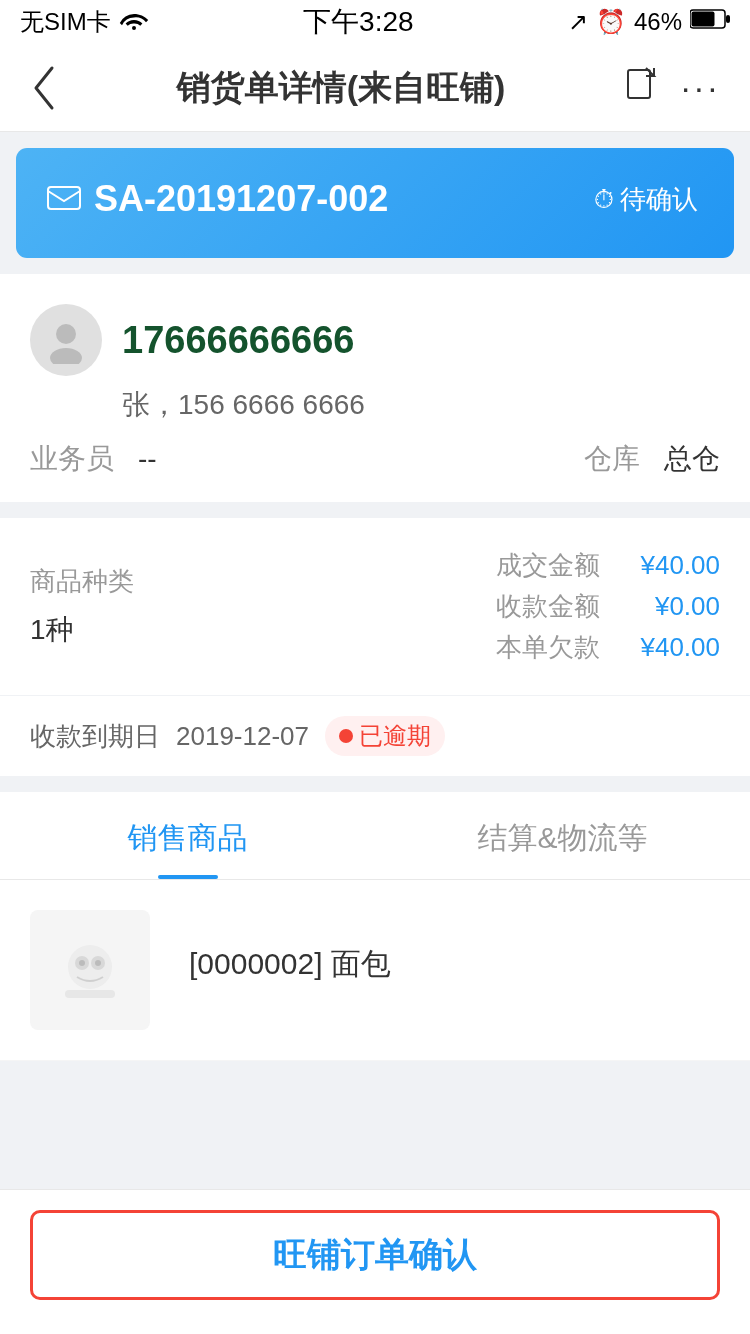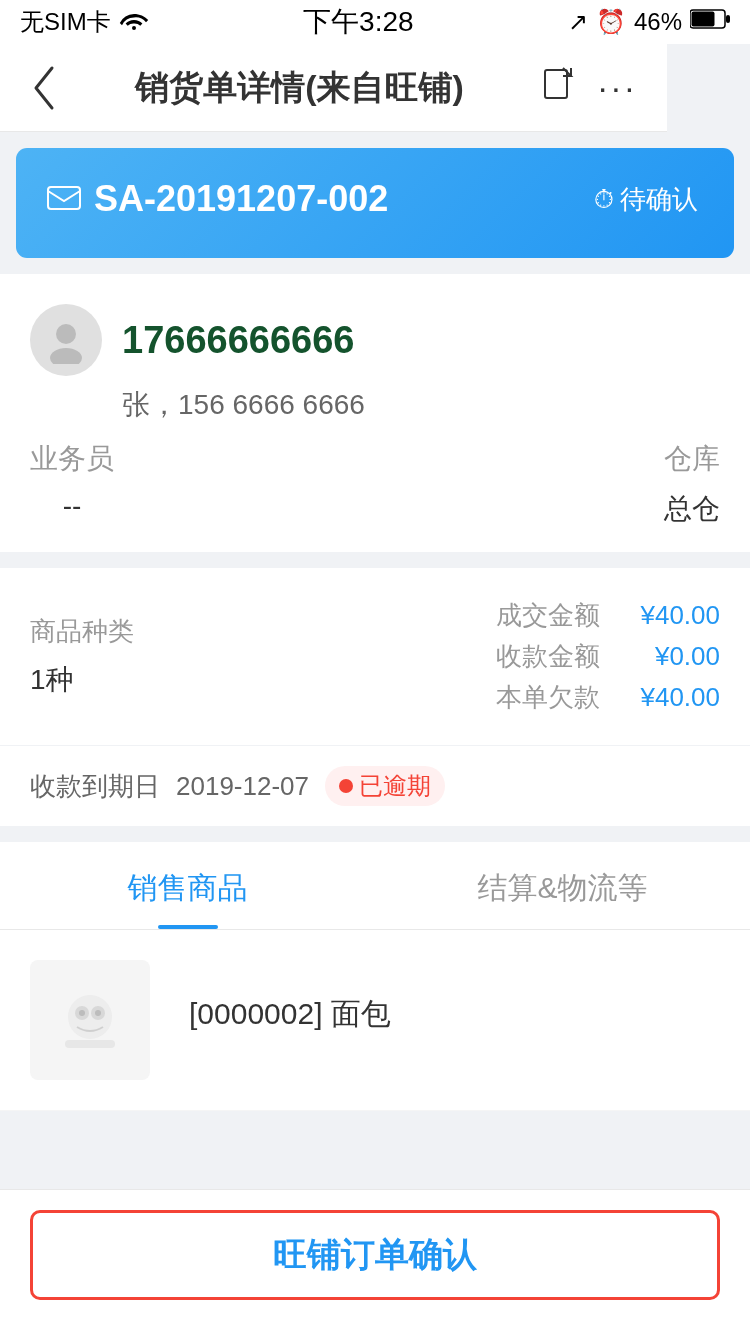--- a/index.html
+++ b/index.html
@@ -25,21 +25,21 @@
       padding: 0 20px;
       font-size: 24px;
       color: #000;
     }
     .status-left { display: flex; align-items: center; gap: 8px; }
     .status-center { font-size: 28px; font-weight: 500; }
     .status-right { display: flex; align-items: center; gap: 8px; font-size: 24px; }
 
     
     .nav-bar {
-      width: 667px;
+      width: 750px;
       height: 88px;
       background: #fff;
       display: flex;
       align-items: center;
       justify-content: space-between;
       padding: 0 30px;
       border-bottom: 1px solid #e8e8e8;
     }
     .nav-back {
       font-size: 36px;
@@ -134,23 +134,22 @@
     }
     .customer-meta {
       display: flex;
       justify-content: space-between;
       font-size: 28px;
       color: #666;
       padding-left: 0;
     }
     .customer-meta-item {
       display: flex;
-      gap: 12px;
-      align-items: center;
-      flex-direction: column;
+      gap: 24px;
+      align-items: center;
     }
     .customer-meta-label { color: #999; }
     .customer-meta-value { color: #333; }
 
     
     .divider {
       width: 100%;
       height: 16px;
       background: #f0f2f5;
     }

